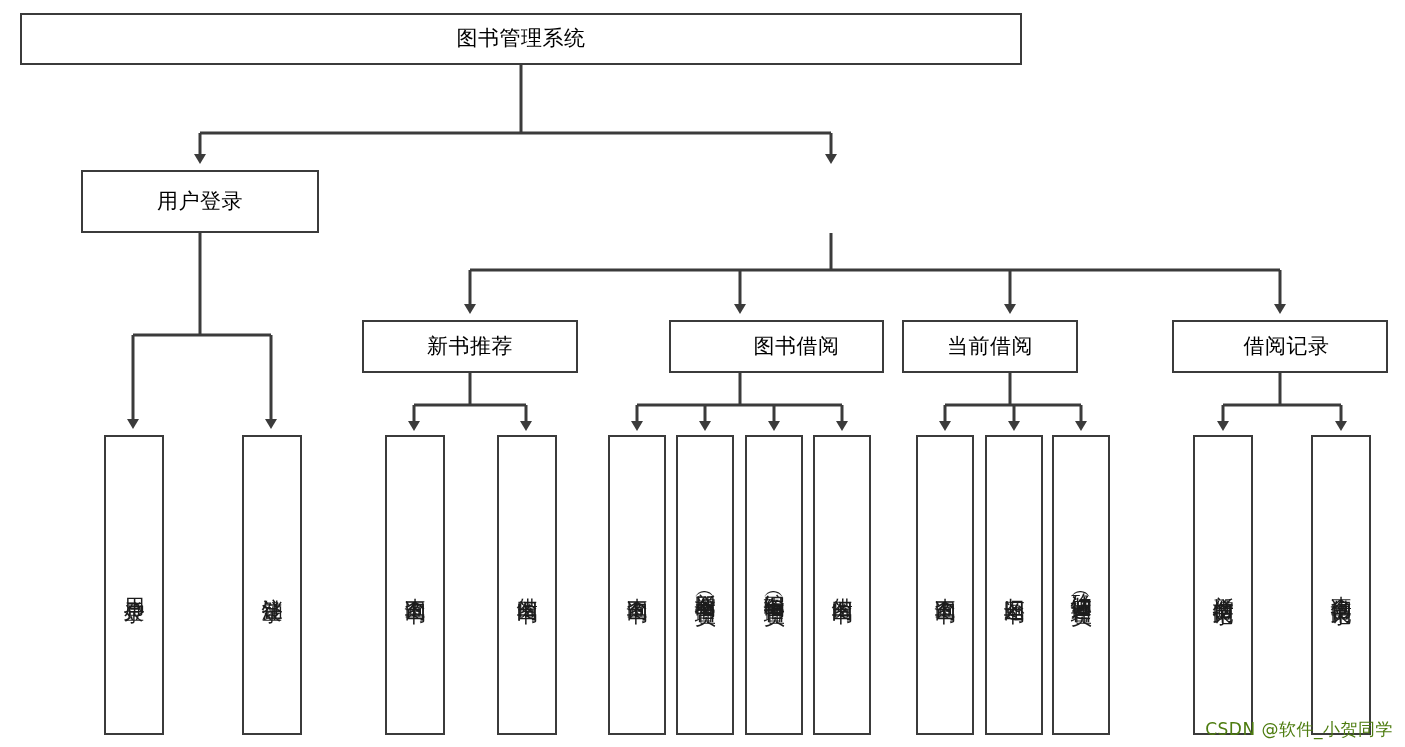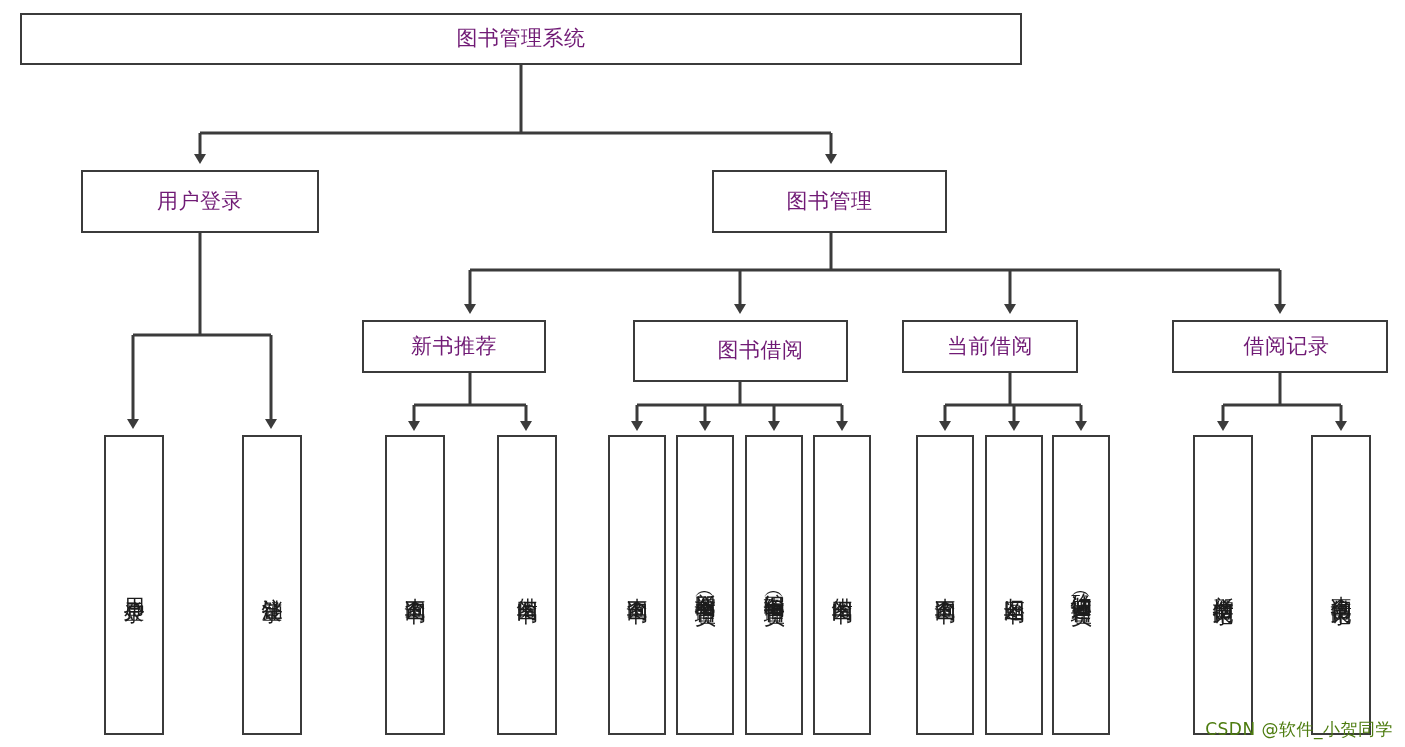--- a/index.html
+++ b/index.html
@@ -28,21 +28,21 @@
     position: absolute;
     box-sizing: border-box;
     border: 2px solid #3b3b3b;
     background: #ffffff;
     display: flex;
     align-items: center;
     justify-content: center;
   }
   .node-label-h {
     font-size: 21px;
-    color: #701a75;
+    color: #000000;
     line-height: 1.1;
     letter-spacing: 0.5px;
     white-space: nowrap;
   }
   .node-box.leaf {
     align-items: center;
     justify-content: center;
     padding: 4px 0;
   }
   .node-label-v {
@@ -120,28 +120,25 @@
     </g>
   </svg>
 
   <div class="node-box" style="left:20px; top:13px; width:1002px; height:52px;">
     <span class="node-label-h">图书管理系统</span>
   </div>
 
   <div class="node-box" style="left:81px; top:170px; width:238px; height:63px;">
     <span class="node-label-h">用户登录</span>
   </div>
-  <div class="node-box" style="left:712px; top:170px; width:235px; height:63px;">
-    <span class="node-label-h">图书管理</span>
-  </div>
 
-  <div class="node-box" style="left:362px; top:320px; width:184px; height:53px;">
+  <div class="node-box" style="left:362px; top:320px; width:216px; height:53px;">
     <span class="node-label-h">新书推荐</span>
   </div>
-  <div class="node-box" style="left:633px; top:320px; width:215px; height:62px;padding-left:40px;">
+  <div class="node-box" style="left:669px; top:320px; width:215px; height:53px;padding-left:40px;">
     <span class="node-label-h">图书借阅</span>
   </div>
   <div class="node-box" style="left:902px; top:320px; width:176px; height:53px;">
     <span class="node-label-h">当前借阅</span>
   </div>
   <div class="node-box" style="left:1172px; top:320px; width:216px; height:53px;padding-left:13px;">
     <span class="node-label-h">借阅记录</span>
   </div>
 
   <div class="node-box leaf" style="left:104px; top:435px; width:60px; height:300px;">

